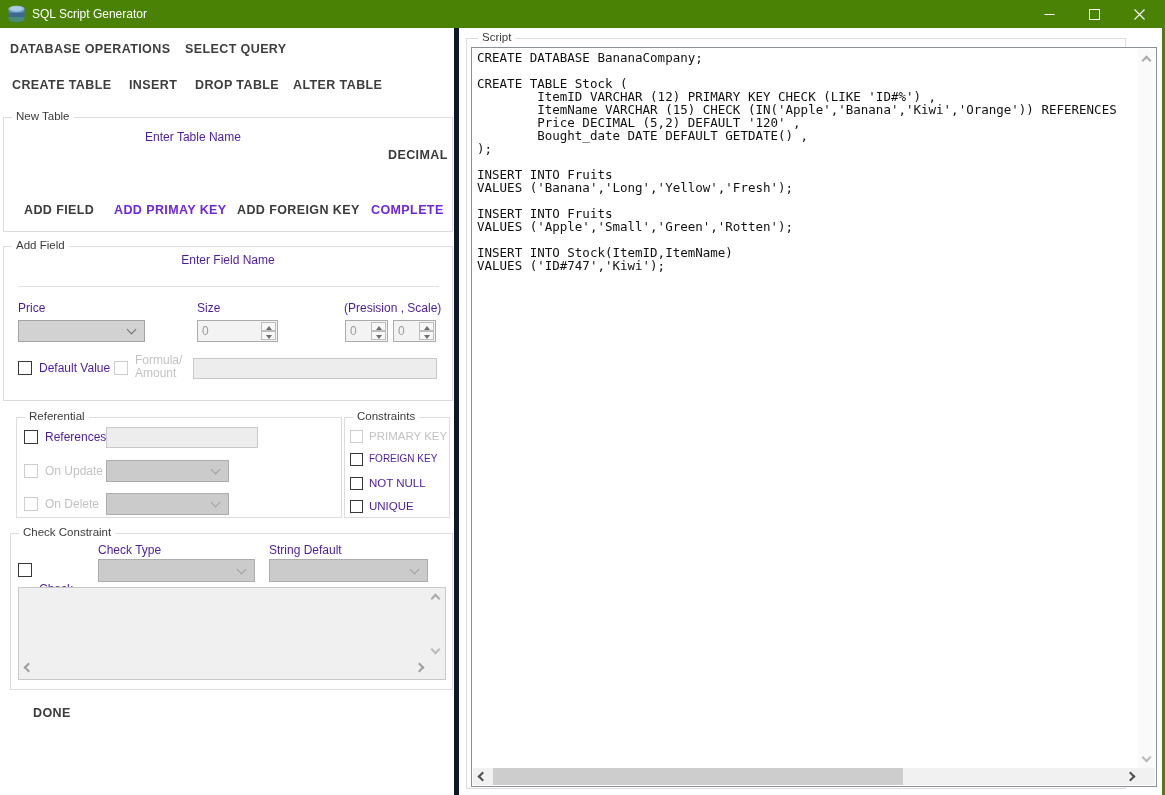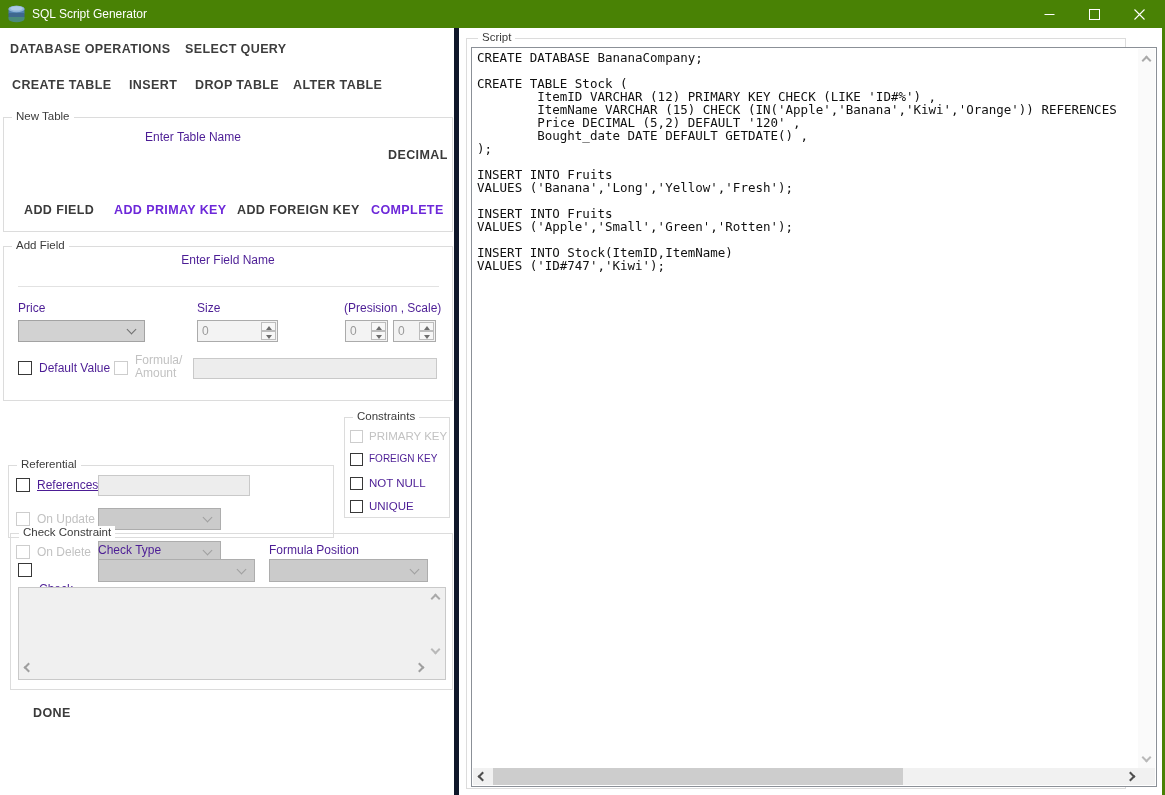--- a/index.html
+++ b/index.html
@@ -180,24 +180,24 @@
       <span class="abs cb dis" style="left:110px;top:114px;"></span>
       <span class="abs lbl dis" style="left:131px;top:107px;line-height:13px;">
         <span>Formula/</span><br>
         <span>Amount</span>
       </span>
       <div class="abs tbox" style="left:189px;top:111px;width:244px;height:21px;">
         <span class="abs" style="left:3px;top:3px;font-size:12px;color:#888;"></span>
       </div>
     </div>
 
-    <div class="abs groupbox" style="left:8px;top:389px;width:326px;height:73px;margin-top:48px;">
+    <div class="abs groupbox" style="left:16px;top:389px;width:326px;height:101px;">
       <span class="abs grouplabel">Referential</span>
       <span class="abs cb" style="left:7px;top:12px;"></span>
-      <span class="abs lbl" style="left:28px;top:12px;text-decoration:underline;">References</span>
+      <span class="abs lbl" style="left:28px;top:12px;">References</span>
       <div class="abs tbox" style="left:89px;top:9px;width:152px;height:21px;">
         <span class="abs" style="left:3px;top:3px;font-size:12px;color:#888;"></span>
       </div>
 
       <span class="abs cb dis" style="left:7px;top:46px;"></span>
       <span class="abs lbl dis" style="left:28px;top:46px;">On Update</span>
       <div class="abs sel dim" style="left:89px;top:42px;width:123px;height:22px;">
         <span class="chev light"></span>
       </div>
 
@@ -216,21 +216,21 @@
       <span class="abs lbl" style="left:24px;top:35px;font-size:10px;">FOREIGN KEY</span>
       <span class="abs cb" style="left:5px;top:59px;width:13px;height:13px;"></span>
       <span class="abs lbl" style="left:24px;top:59px;font-size:11.5px;">NOT NULL</span>
       <span class="abs cb" style="left:5px;top:82px;width:13px;height:13px;"></span>
       <span class="abs lbl" style="left:24px;top:82px;font-size:11.5px;">UNIQUE</span>
     </div>
 
     <div class="abs groupbox" style="left:10px;top:505px;width:443px;height:157px;">
       <span class="abs grouplabel">Check Constraint</span>
       <span class="abs lbl" style="left:87px;top:9px;">Check Type</span>
-      <span class="abs lbl" style="left:258px;top:9px;">Formula Position</span>
+      <span class="abs lbl" style="left:258px;top:9px;">String Default</span>
       <span class="abs cb" style="left:7px;top:29px;"></span>
       <span class="abs lbl" style="left:28px;top:29px;margin-top:19px;">Check</span>
       <div class="abs sel dim" style="left:87px;top:25px;width:157px;height:23px;">
         <span class="chev light" style="top:6px;"></span>
       </div>
       <div class="abs sel dim" style="left:258px;top:25px;width:159px;height:23px;">
         <span class="chev light" style="top:6px;"></span>
       </div>
       <div class="abs" style="left:7px;top:53px;width:428px;height:93px;background:#f0f0f0;border:1px solid #c9c9c9;">
         <span class="abs" style="left:4px;top:3px;font-size:12px;color:#777;"></span>

